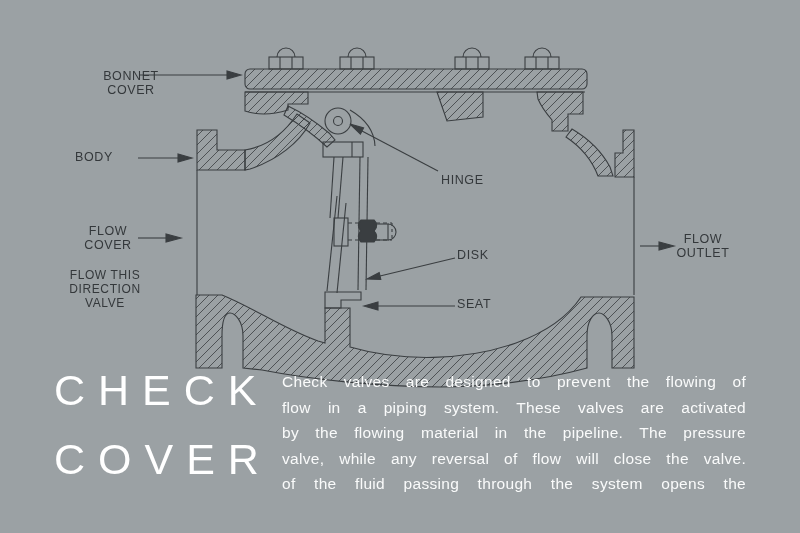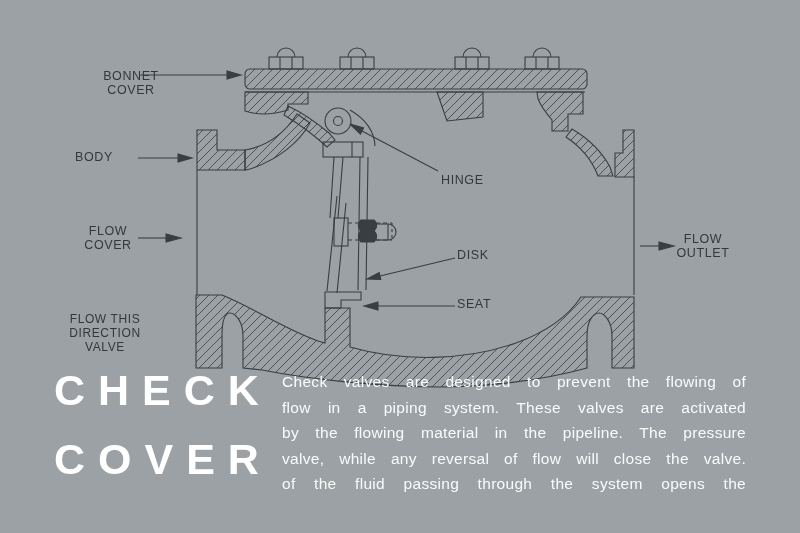--- a/index.html
+++ b/index.html
@@ -18,21 +18,21 @@
     line-height:13.5px;
     letter-spacing:0.6px;
     text-align:center;
     font-family:"Liberation Sans", sans-serif;
   }
   .cad-label.left-align{text-align:left;}
   .title-block{
     position:absolute;
     left:54px;top:369px;
     color:#ffffff;
-    font-weight:bold;
+    font-weight:normal;
     font-size:43px;
     letter-spacing:13px;
     line-height:1;
   }
   .title-line2{margin-top:26px;}
   .desc-block{
     position:absolute;
     left:282px;top:369px;
     width:464px;
     color:#fafbfb;
@@ -150,21 +150,21 @@
     <div>COVER</div>
   </div>
 
   <div class="cad-label" style="left:64px;top:151px;width:60px;">BODY</div>
 
   <div class="cad-label" style="left:80px;top:225px;width:56px;">
     <div>FLOW</div>
     <div>COVER</div>
   </div>
 
-  <div class="cad-label" style="left:64px;top:268px;width:82px;font-size:12px;line-height:14px;margin-top:44px;">
+  <div class="cad-label" style="left:64px;top:268px;width:82px;font-size:12px;line-height:14px;">
     <div>FLOW THIS</div>
     <div>DIRECTION</div>
     <div>VALVE</div>
   </div>
 
   <div class="cad-label left-align" style="left:441px;top:174px;">HINGE</div>
 
   <div class="cad-label left-align" style="left:457px;top:249px;">DISK</div>
 
   <div class="cad-label left-align" style="left:457px;top:298px;">SEAT</div>

